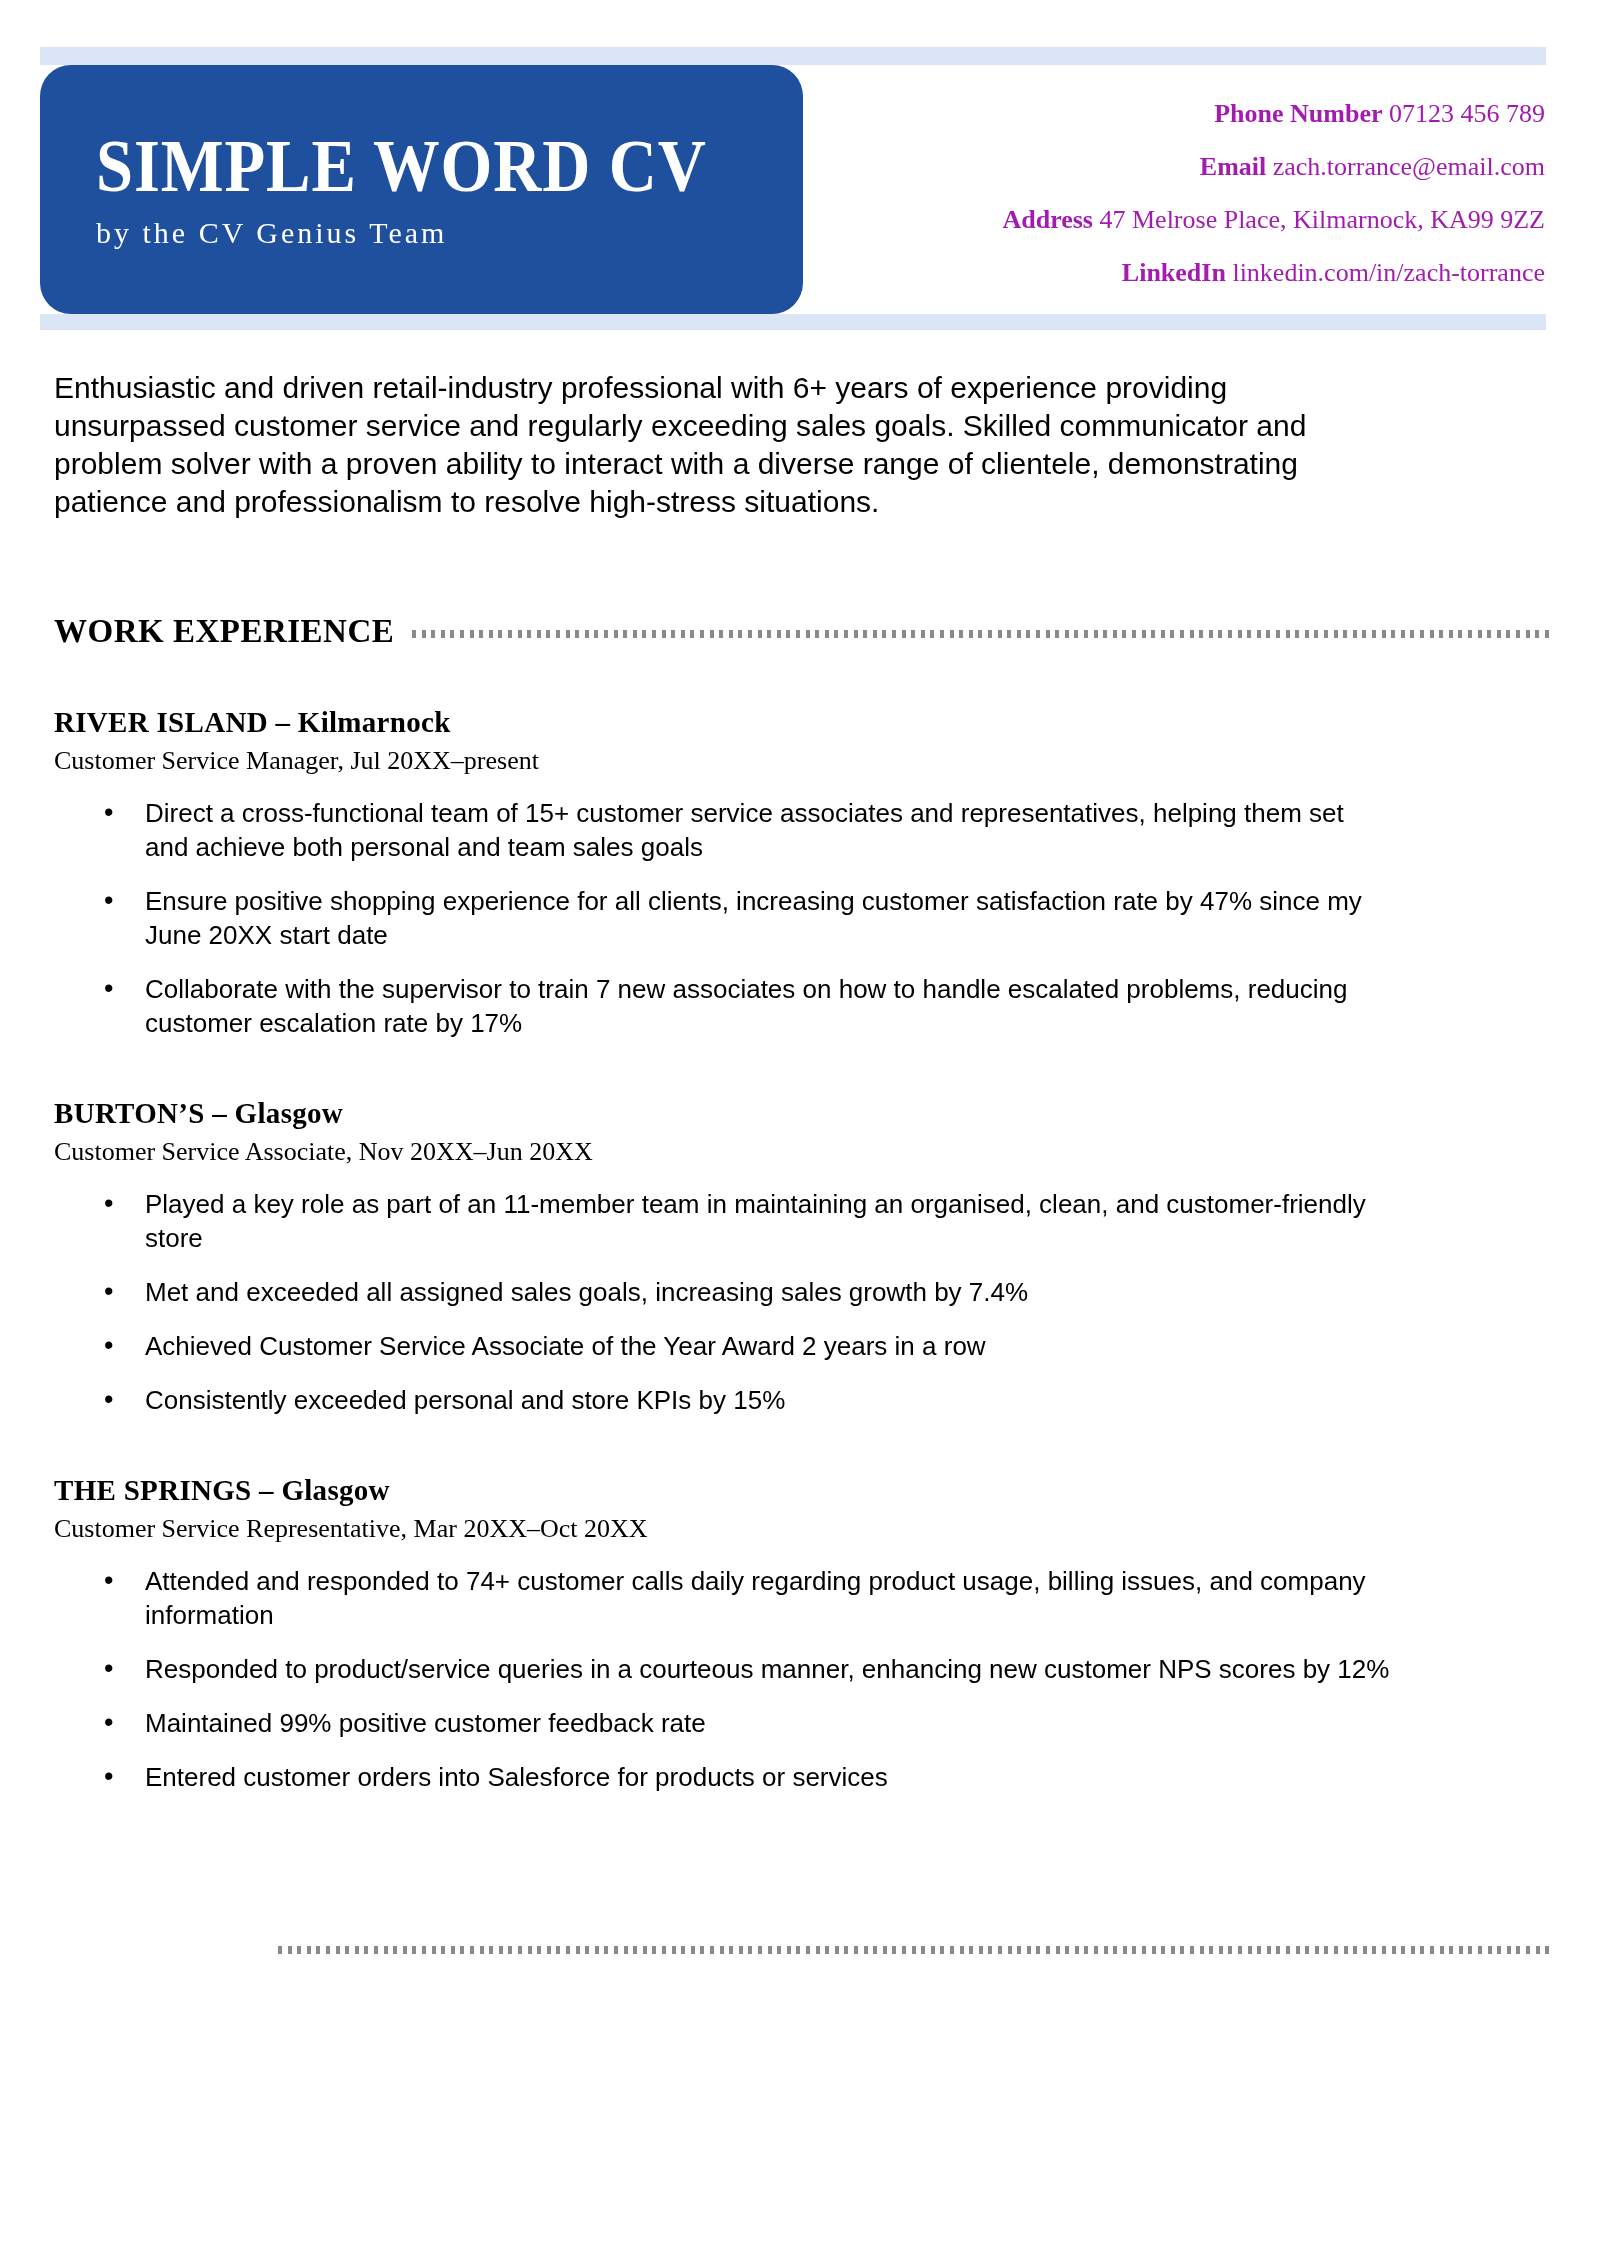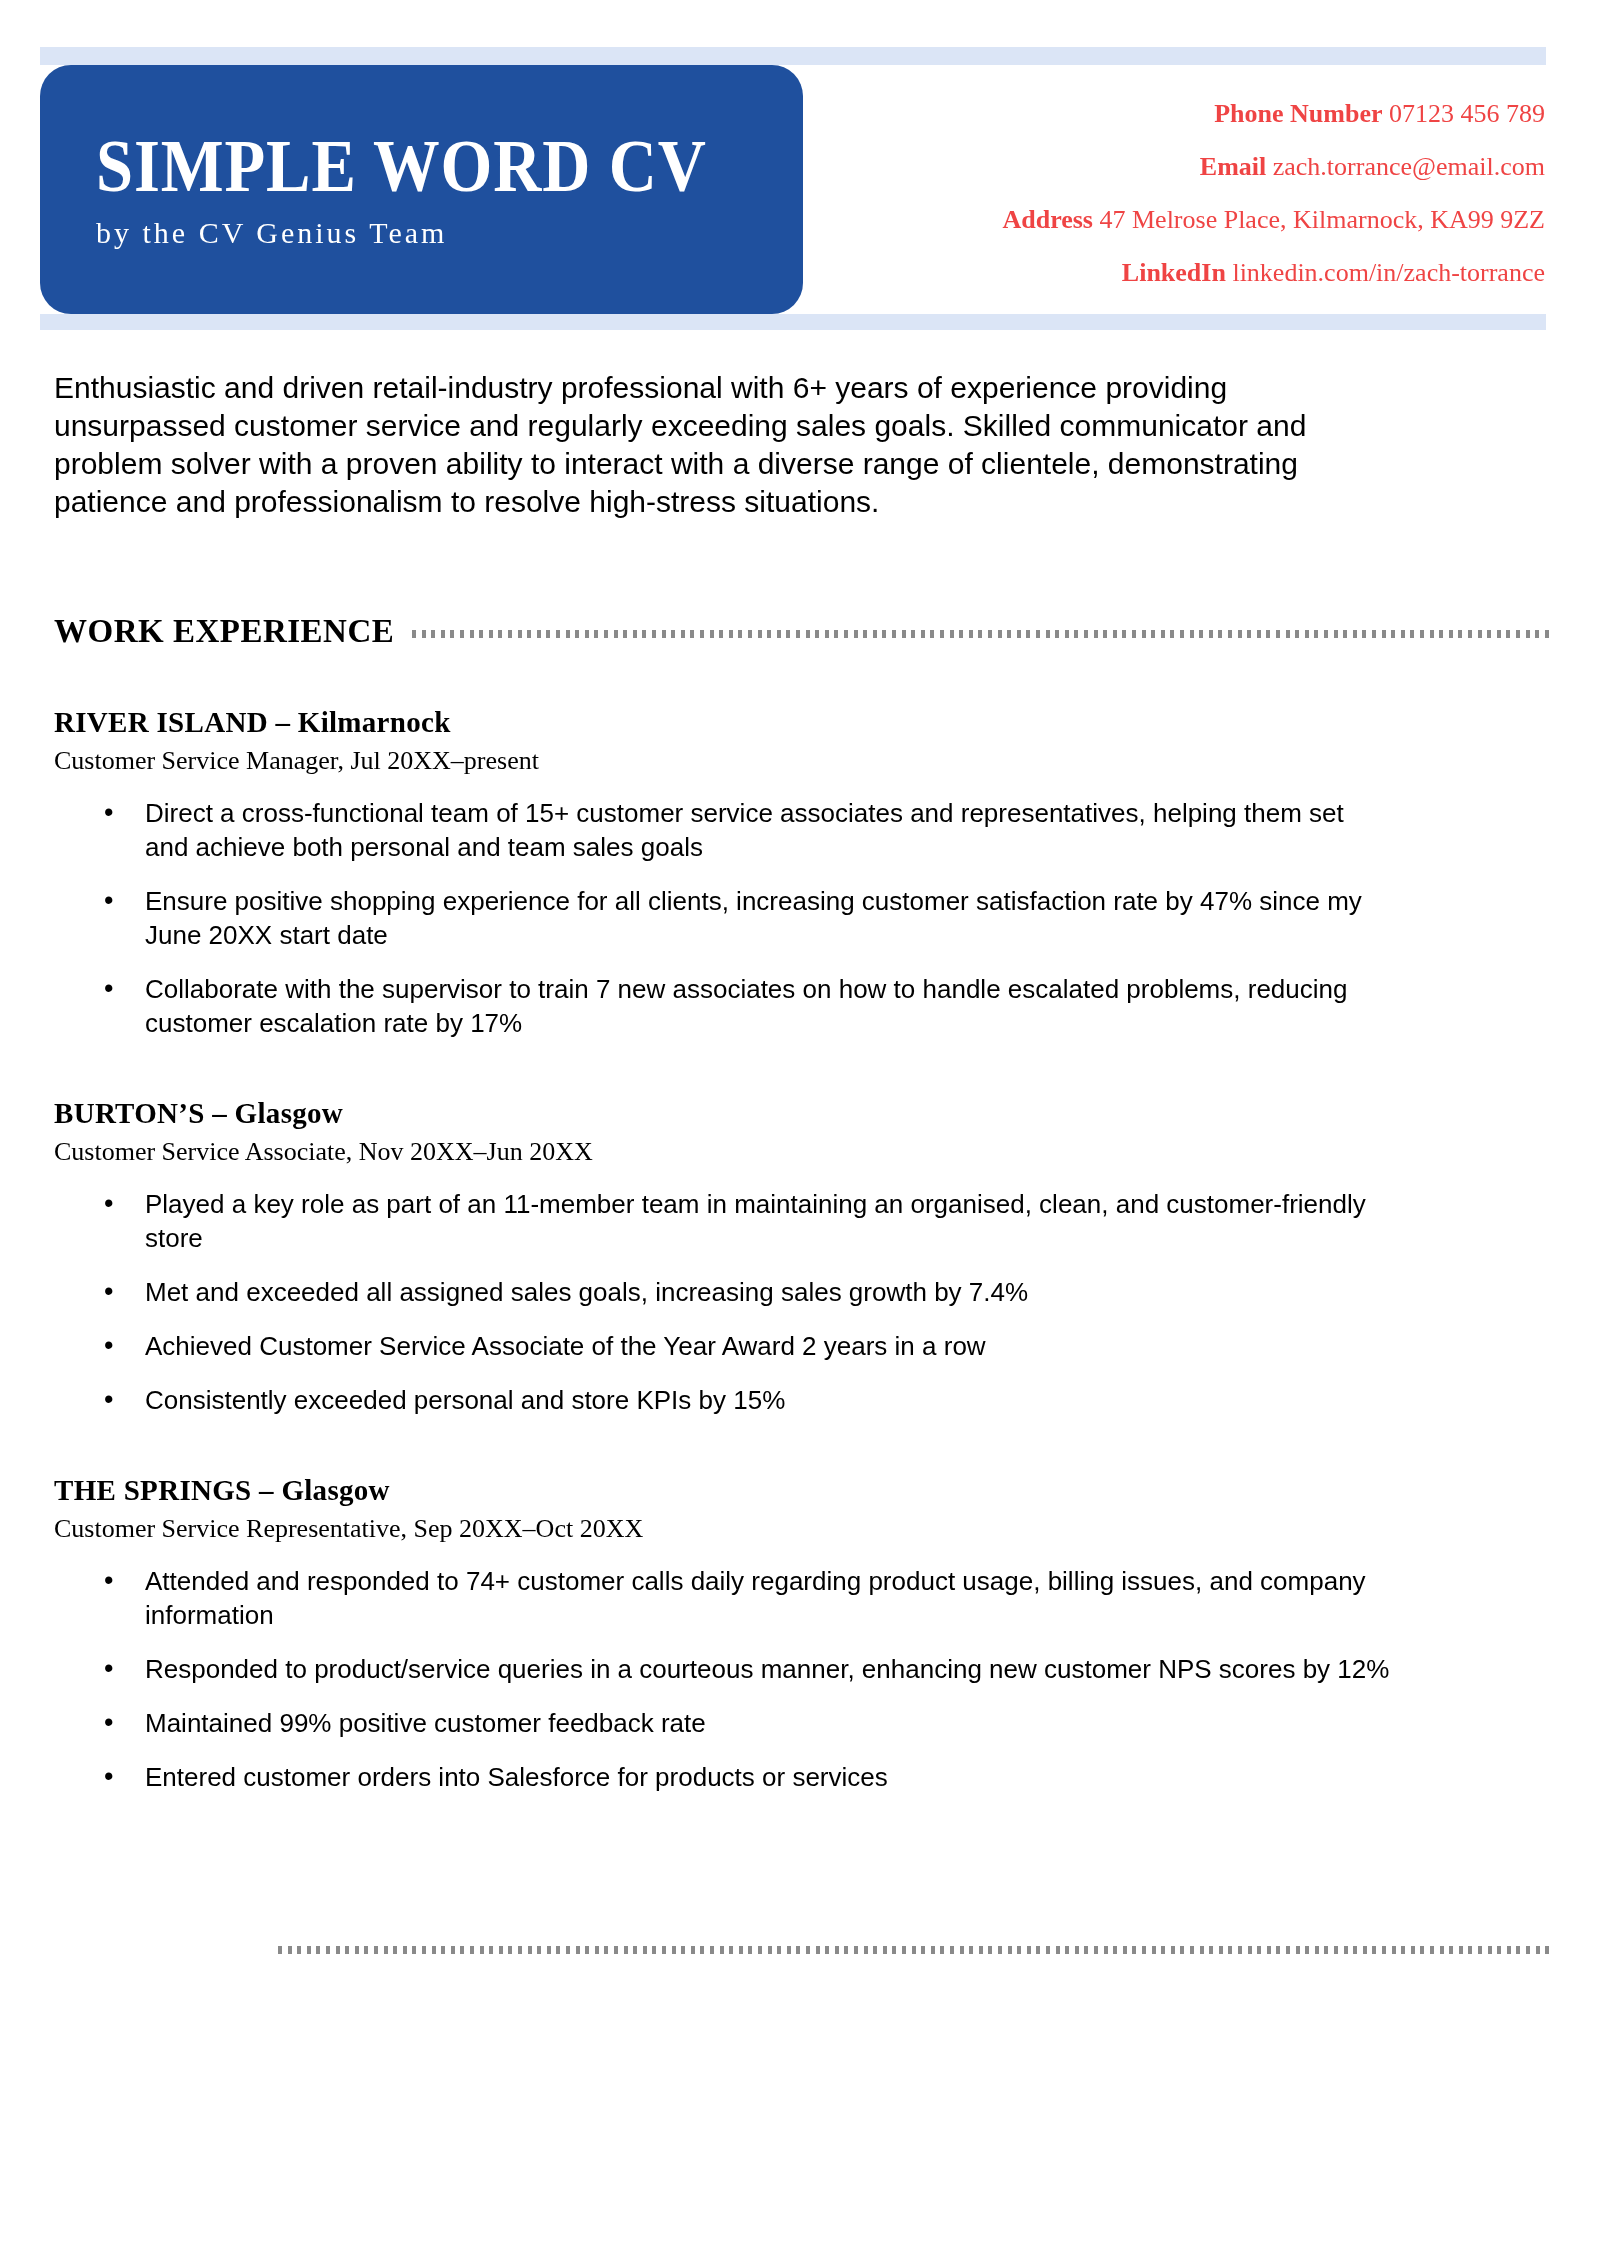--- a/index.html
+++ b/index.html
@@ -30,21 +30,21 @@
     transform:scaleX(.9); transform-origin:left center; white-space:nowrap;
   }
   .cv-subtitle {
     margin-top:13px;
     font-family:"Liberation Serif","DejaVu Serif",serif;
     font-size:30px; letter-spacing:3px; white-space:nowrap;
   }
   .contact {
     position:absolute; top:87px; right:55px; text-align:right;
     font-family:"Liberation Serif","DejaVu Serif",serif;
-    font-size:26px; line-height:53px; color:#ef4444;
+    font-size:26px; line-height:53px; color:#a21caf;
   }
   .contact-label { font-weight:700; }
   
   .content { position:absolute; left:0; right:0; top:323px; padding:0 47px 0 54px; }
   .sec-head { display:flex; align-items:center; }
   .sec-head.ps { margin-top:94px; }
   .sec-head.we { margin-top:92px; }
   .sec-title {
     font-family:"Liberation Serif","DejaVu Serif",serif;
     font-weight:700; font-size:33px; line-height:36px; white-space:nowrap;
@@ -139,21 +139,21 @@
               <li data-g="•">Met and exceeded all assigned sales goals, increasing sales growth by 7.4%</li>
 
               <li data-g="•">Achieved Customer Service Associate of the Year Award 2 years in a row</li>
 
               <li data-g="•">Consistently exceeded personal and store KPIs by 15%</li>
             </ul>
         </div>
 
         <div class="job">
           <div class="job-company">THE SPRINGS – Glasgow</div>
-          <div class="job-roleline"><span class="job-role">Customer Service Representative,</span> <span class="job-dates">Sep 20XX–Oct 20XX</span></div>
+          <div class="job-roleline"><span class="job-role">Customer Service Representative,</span> <span class="job-dates">Mar 20XX–Oct 20XX</span></div>
           <ul class="bullets">
 
               <li data-g="•">Attended and responded to 74+ customer calls daily regarding product usage, billing issues, and company information</li>
 
               <li data-g="•">Responded to product/service queries in a courteous manner, enhancing new customer NPS scores by 12%</li>
 
               <li data-g="•">Maintained 99% positive customer feedback rate</li>
 
               <li data-g="•">Entered customer orders into Salesforce for products or services</li>
 

